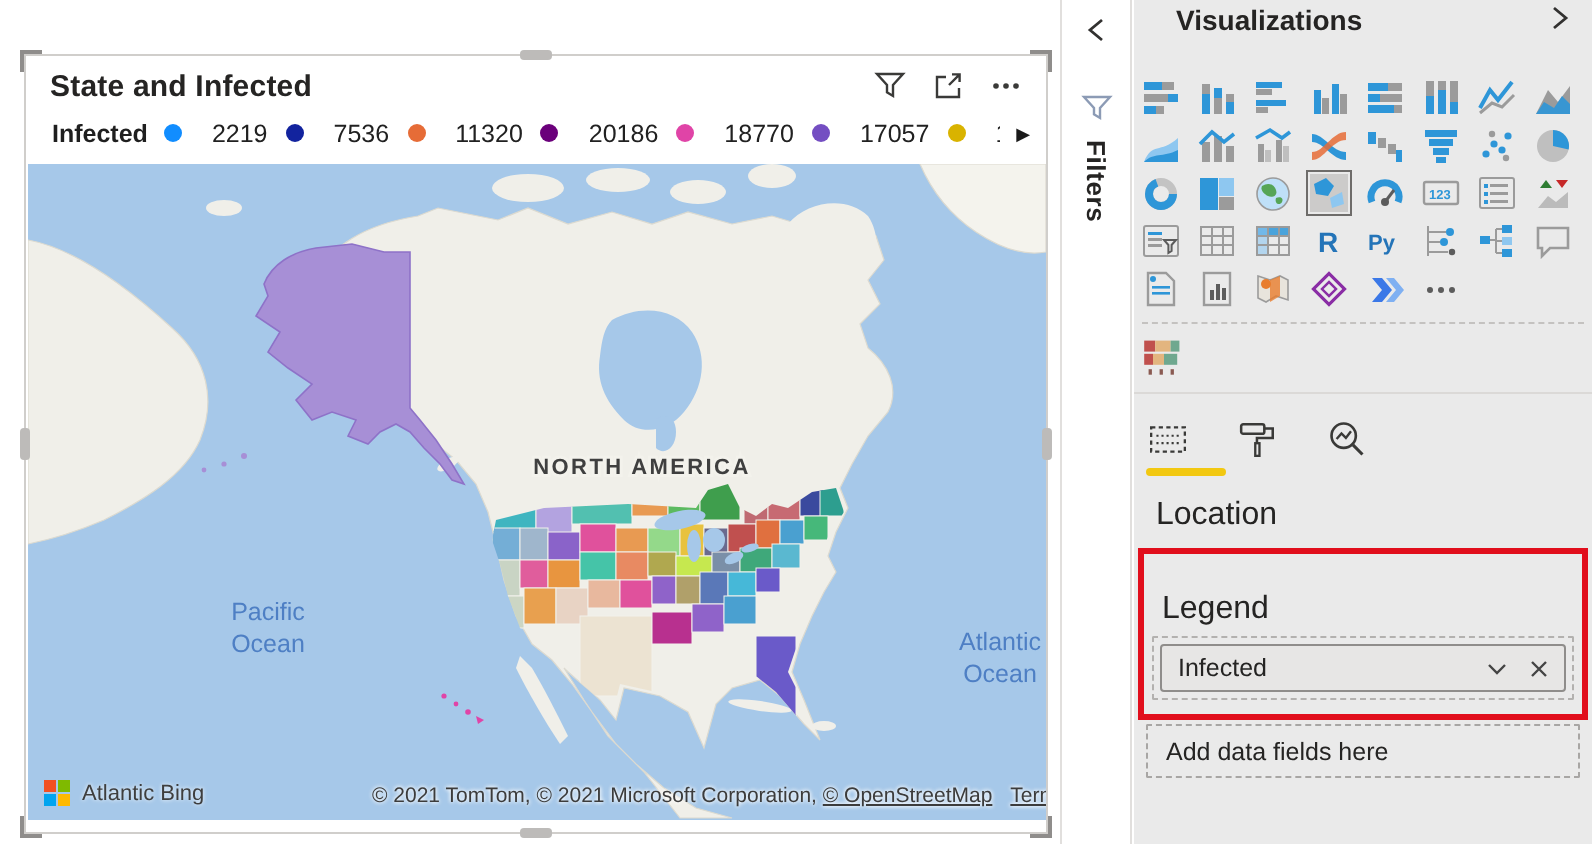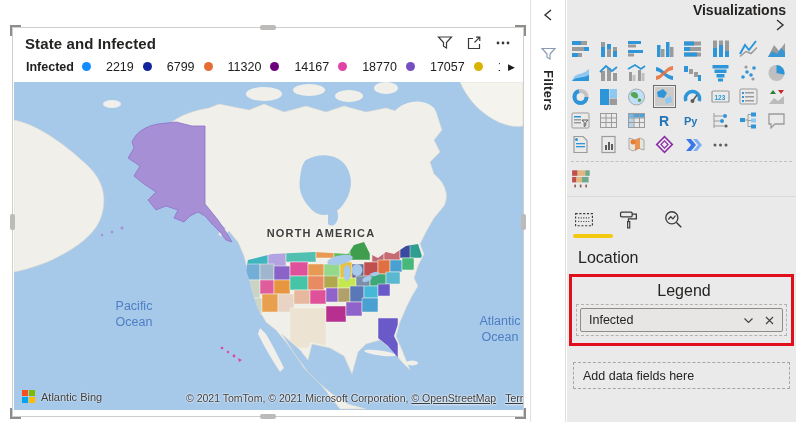--- a/index.html
+++ b/index.html
@@ -42,41 +42,41 @@
   .bing-text{font-size:11px;color:#3e3e3e;text-shadow:0 0 2px #fff;}
 
   
   .filters-strip{position:absolute;left:530px;top:0;width:36px;height:422px;background:#fff;border-left:1px solid #e1dfdd;border-right:1px solid #e1dfdd;box-sizing:border-box;display:flex;flex-direction:column;align-items:center;}
   .filters-chev{margin-top:8px;cursor:pointer;}
   .filters-funnel{margin-top:24px;}
   .filters-vlabel{margin-top:7px;writing-mode:vertical-rl;font-size:13px;font-weight:600;color:#252423;letter-spacing:.3px;}
 
   
   .viz-pane{position:absolute;left:567px;top:0;width:229px;height:422px;background:#eaeaea;box-sizing:border-box;}
-  .viz-header{display:flex;align-items:flex-end;height:31px;padding:2px 10px 0 21px;flex-direction:column;}
+  .viz-header{display:flex;align-items:flex-start;height:31px;padding:2px 10px 0 21px;}
   .viz-title{font-size:14px;font-weight:600;color:#252423;}
   .viz-chev{margin-left:auto;cursor:pointer;}
   .viz-grid{display:grid;grid-template-columns:repeat(8,19px);column-gap:9px;row-gap:5px;margin:6px 0 0 4px;}
   .vicon{width:19px;height:19px;cursor:pointer;}
   .vicon.sel{background:#cccbca;outline:1px solid #6e6c6a;outline-offset:1px;}
   .dashed-sep{border-top:1px dashed #c4c2c0;margin:7px 4px 0 4px;}
   .custom-row{padding:5px 0 4px 4px;}
   .custom-row svg{display:block;}
   .solid-sep{border-top:1px solid #dbd9d7;margin:3px 0 0 0;}
   .tabs{display:flex;align-items:flex-end;gap:24px;padding:7px 0 0 6px;height:26px;}
   .tab{cursor:pointer;}
   .tab-underline{width:40px;height:4px;border-radius:2px;margin:4px 0 0 6px;}
 
   .wells{padding:6px 6px 0 6px;}
   .well-label{font-size:16px;color:#252423;margin:5px 0 4px 5px;}
   .well-outer{border:1px dashed #b3b1af;padding:3px;border-radius:1px;}
   .well{background:#e7e6e5;border:1px solid #8f8d8b;border-radius:2px;height:24px;display:flex;align-items:center;padding:0 8px;font-size:12.5px;color:#252423;box-sizing:border-box;cursor:default;}
   .well .wicons{margin-left:auto;display:flex;align-items:center;gap:11px;}
   .well .wicons svg{display:block;cursor:pointer;}
-  .red-box{border:3px solid #e10e1c;margin:7px -4px 16px -4px;padding:0 4px 7px 4px;text-align:center;}
+  .red-box{border:3px solid #e10e1c;margin:7px -4px 2px -4px;padding:14px 4px 7px 4px;}
   .empty-well{border:1px dashed #a8a6a4;border-radius:1px;height:27px;display:flex;align-items:center;padding:0 9px;font-size:12.5px;color:#252423;box-sizing:border-box;}
 </style>
 </head>
 <body>
 
 <div class="app">
 
   <div class="report-canvas">
     <div class="visual">
       <div class="handle h-top"></div>
@@ -108,29 +108,29 @@
 
       <div class="legend-row">
         <span class="legend-title">Infected</span>
         <span id="legend-items">
             <span class="legend-item">
               <span class="dot" style="background:#118DFF"></span>
               <span class="lv">2219</span>
             </span>
             <span class="legend-item">
               <span class="dot" style="background:#12239E"></span>
-              <span class="lv">6799</span>
+              <span class="lv">7536</span>
             </span>
             <span class="legend-item">
               <span class="dot" style="background:#E66C37"></span>
               <span class="lv">11320</span>
             </span>
             <span class="legend-item">
               <span class="dot" style="background:#6B007B"></span>
-              <span class="lv">14167</span>
+              <span class="lv">20186</span>
             </span>
             <span class="legend-item">
               <span class="dot" style="background:#E044A7"></span>
               <span class="lv">18770</span>
             </span>
             <span class="legend-item">
               <span class="dot" style="background:#744EC2"></span>
               <span class="lv">17057</span>
             </span>
             <span class="legend-item">

